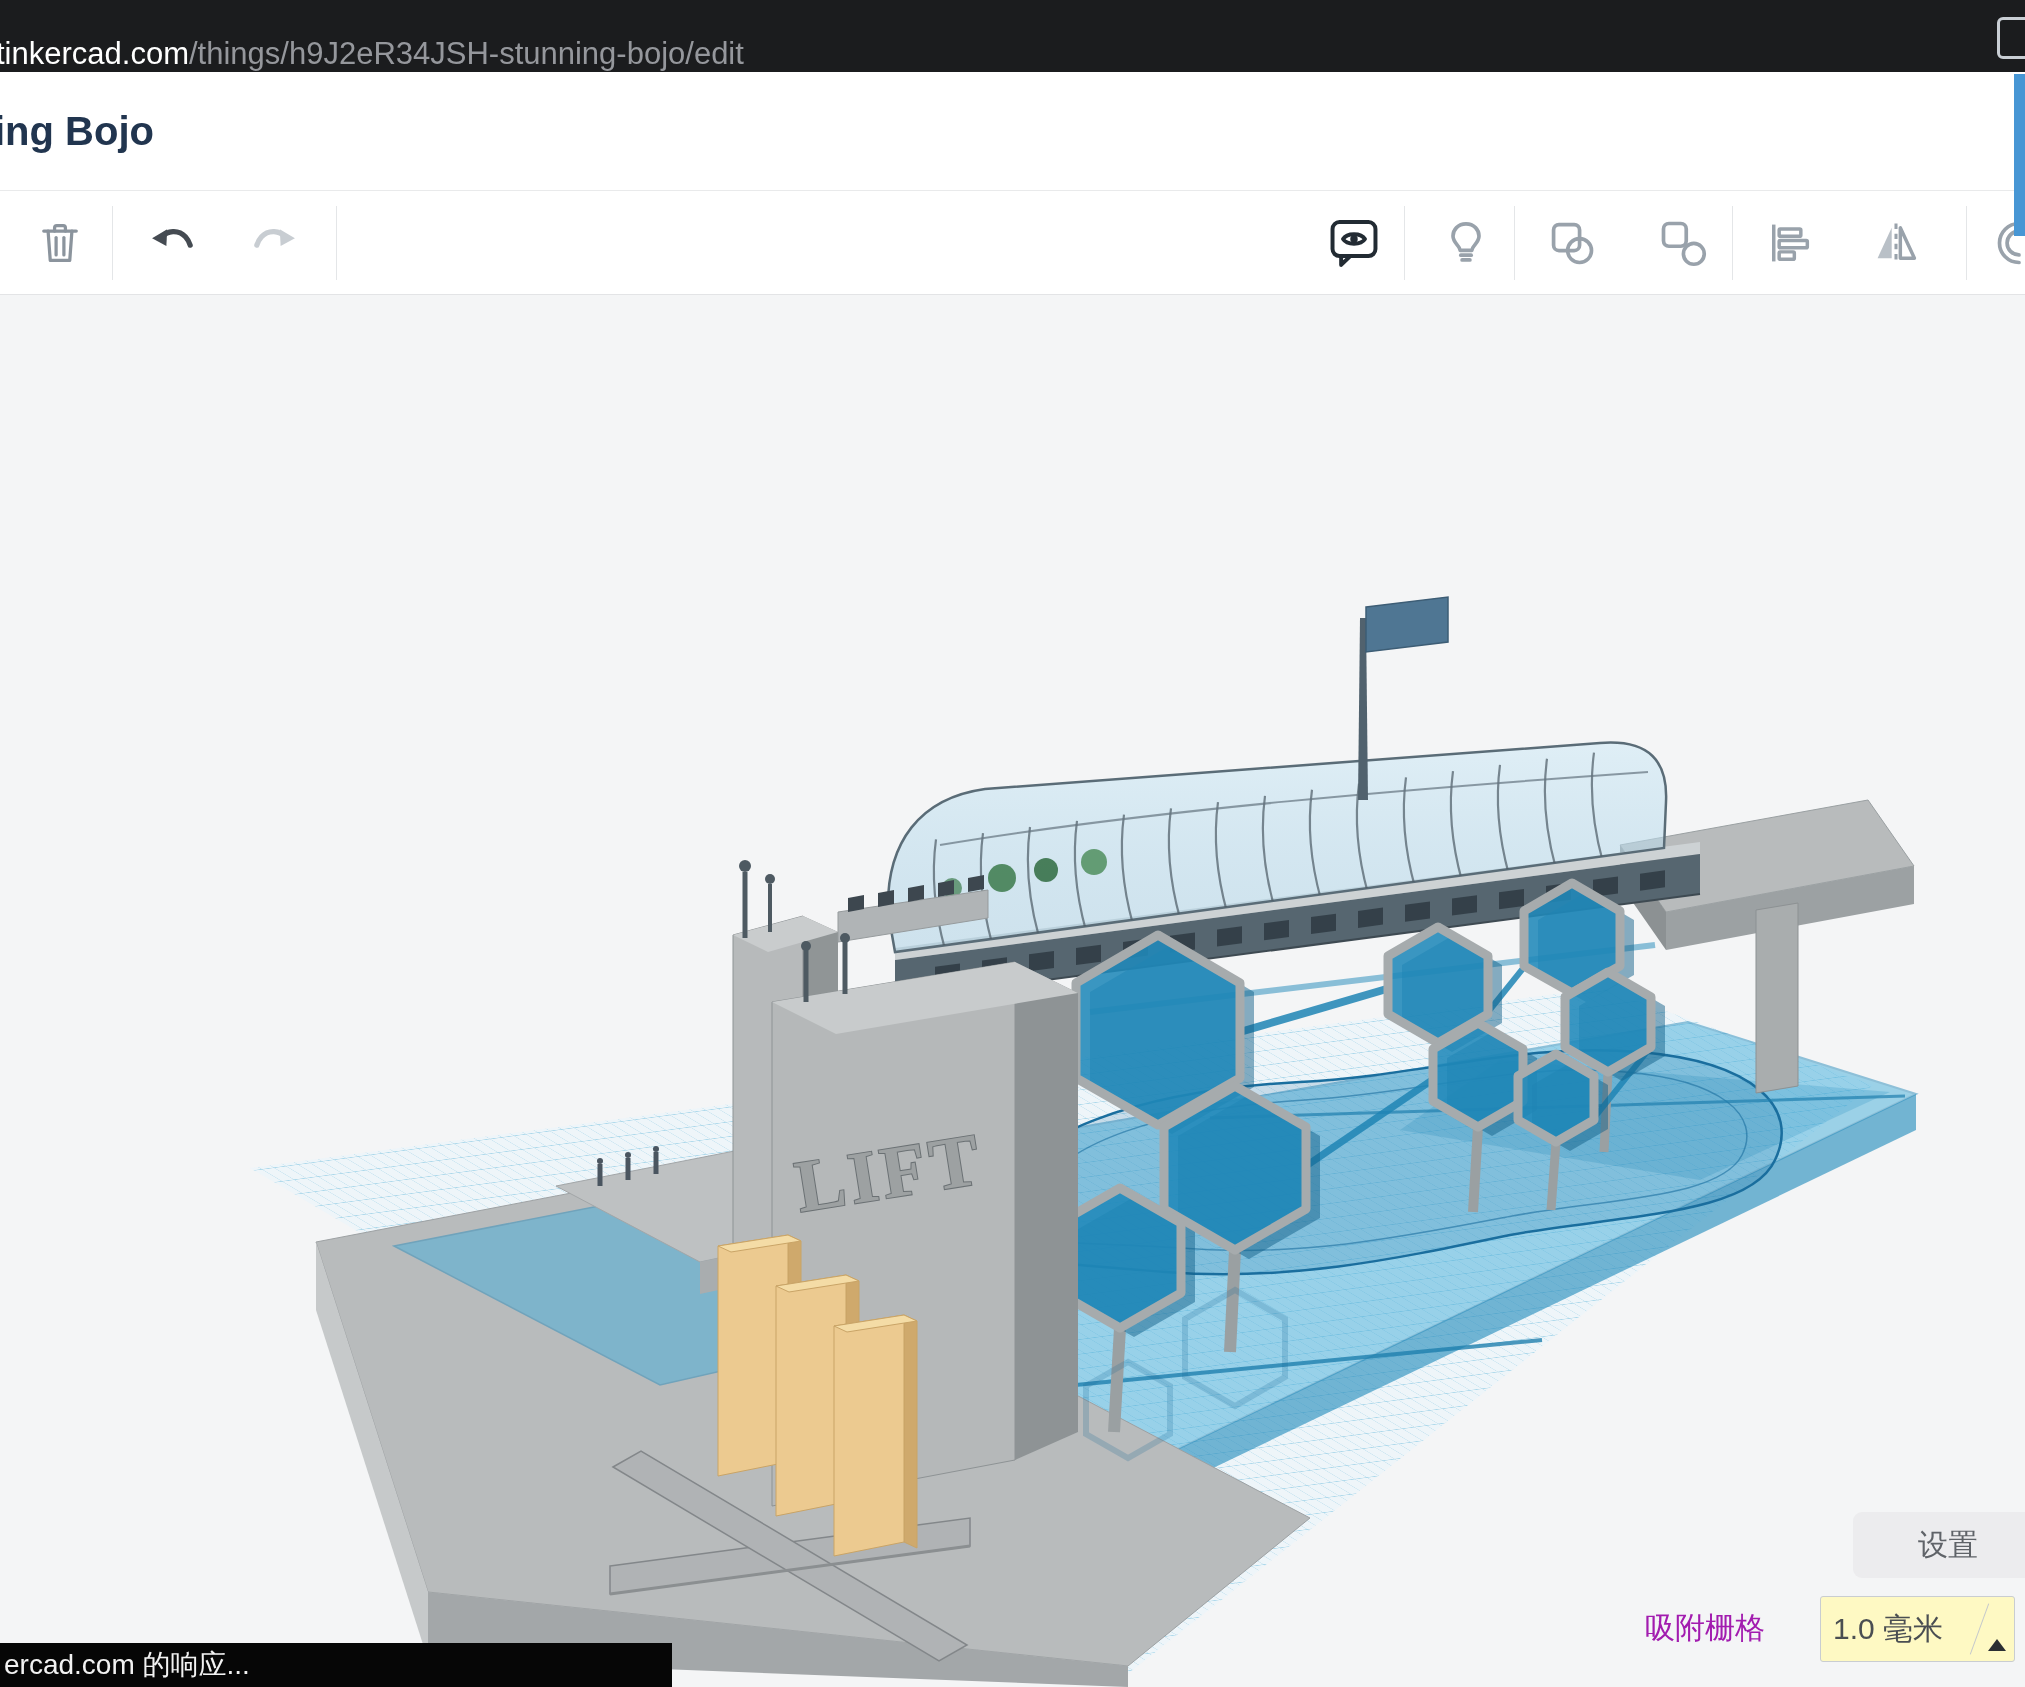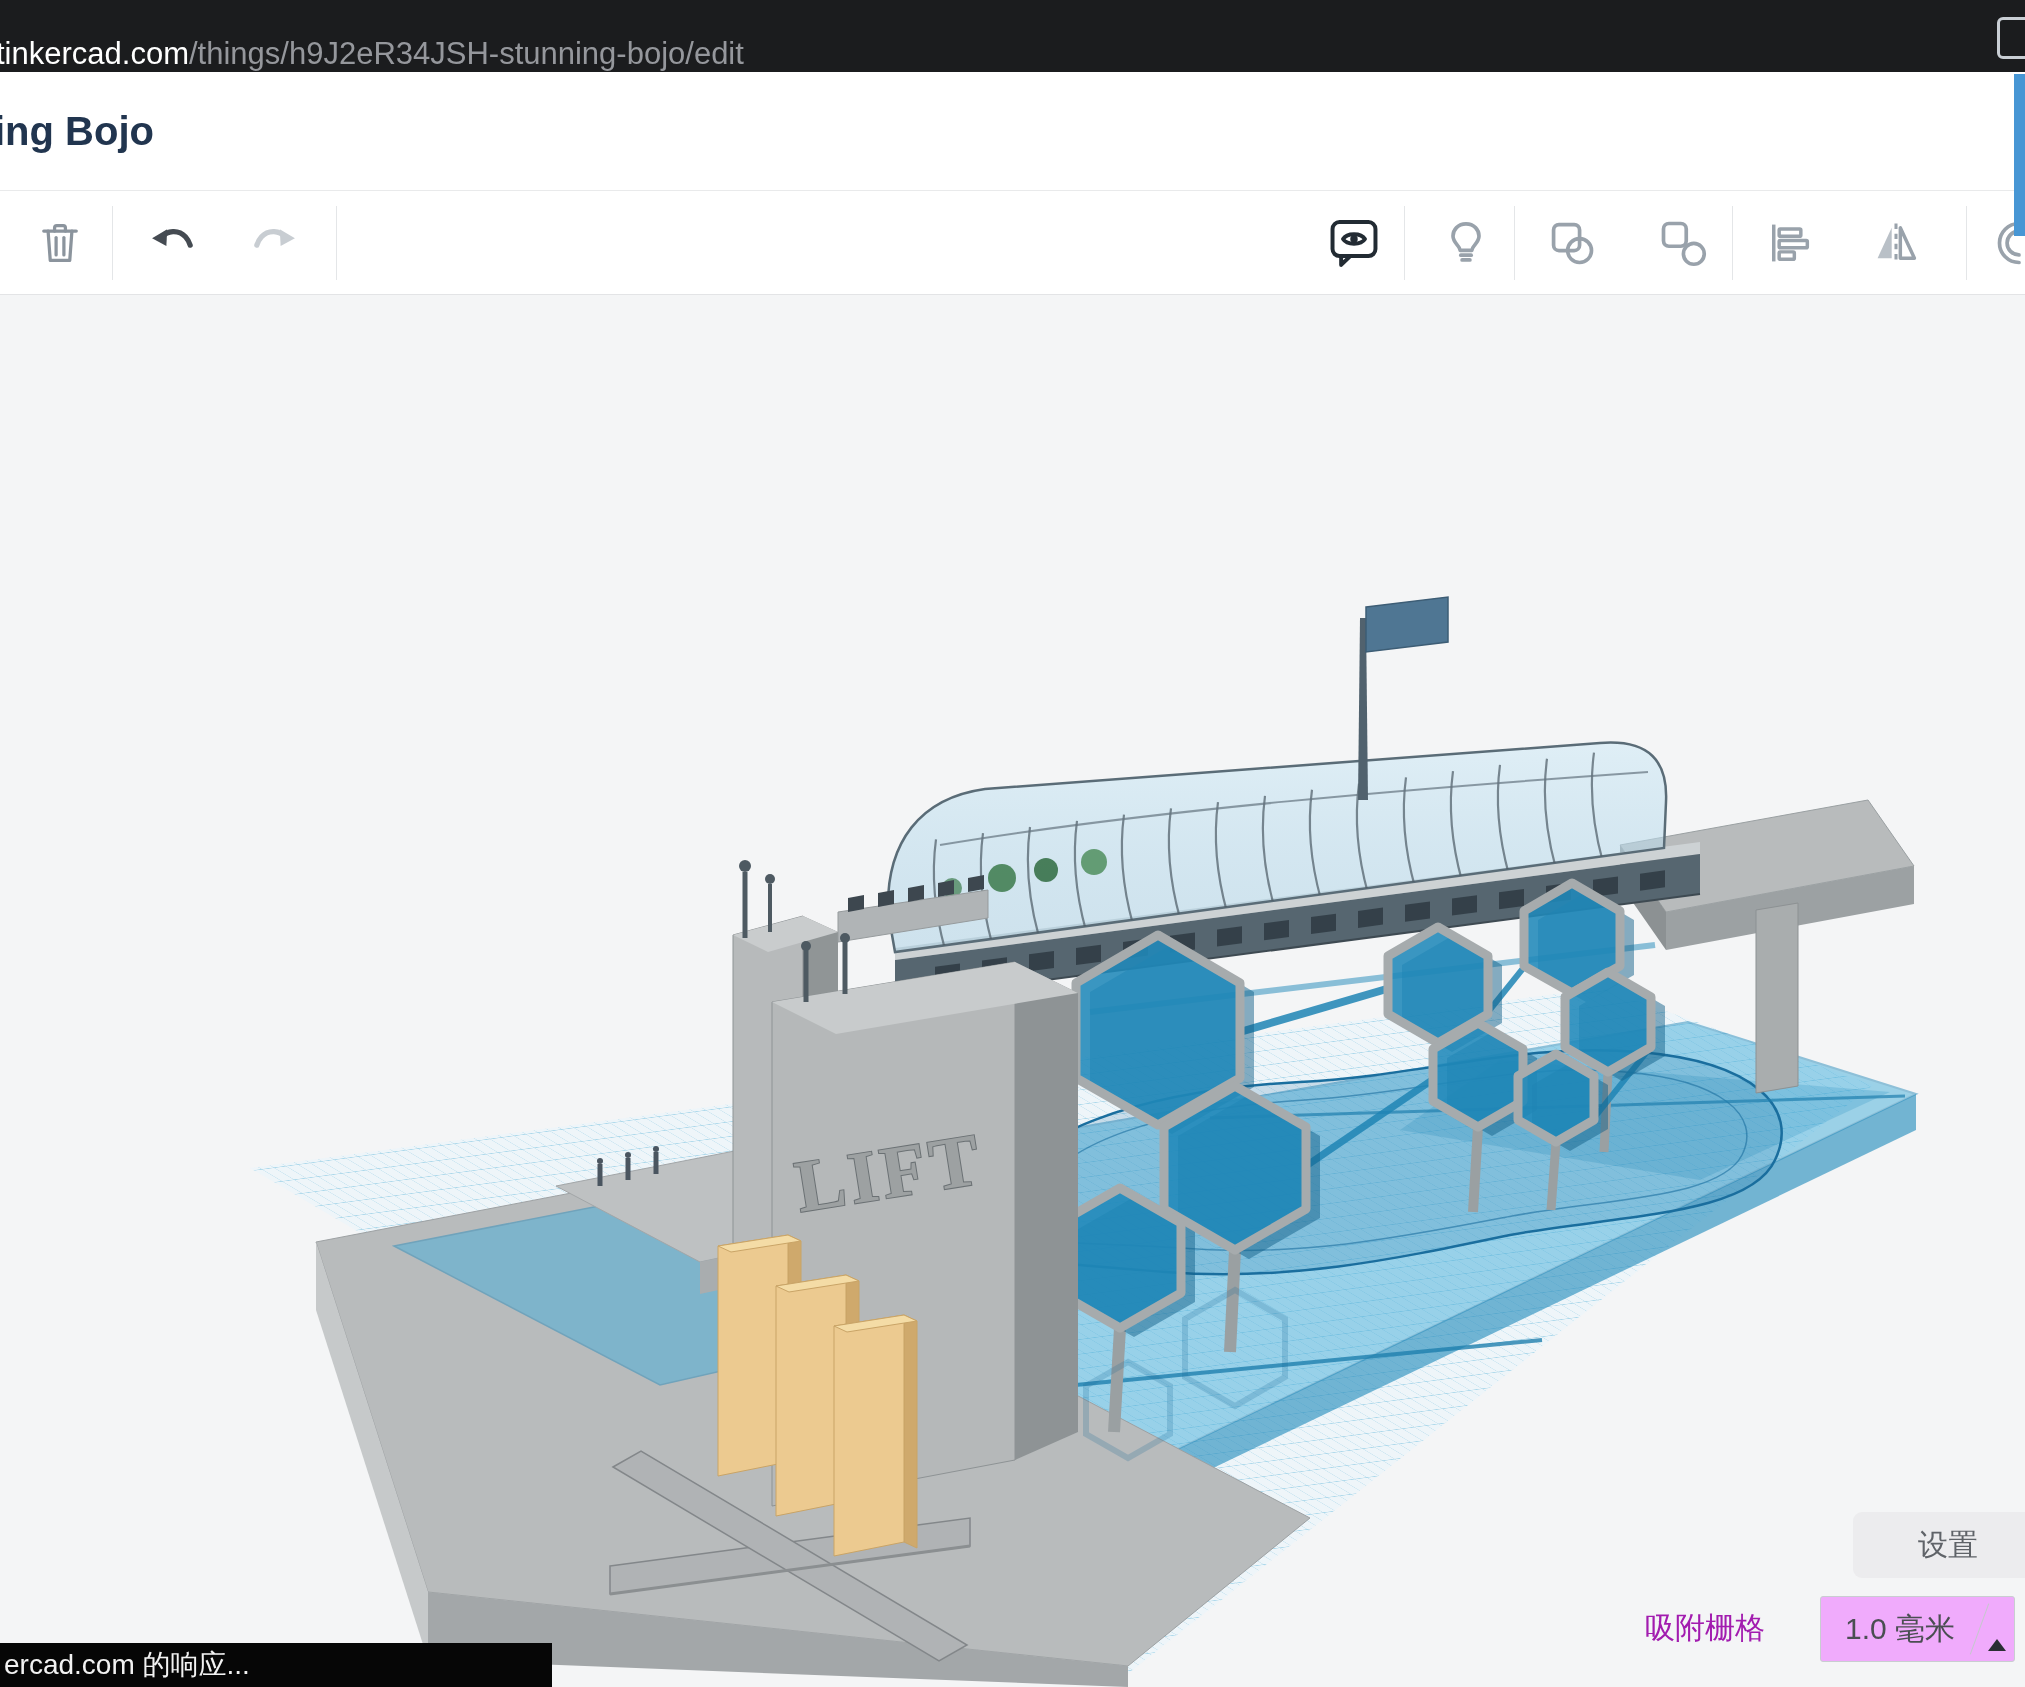--- a/index.html
+++ b/index.html
@@ -56,35 +56,35 @@
   .settings-chip{
     position:absolute;left:1853px;top:1512px;width:190px;height:66px;
     background:#ececee;border-radius:9px;display:flex;align-items:center;justify-content:center;
     font-size:30px;color:#5f6368;z-index:20;
   }
   .snap-label{
     position:absolute;left:1645px;top:1608px;font-size:30px;color:#a21caf;z-index:20;
   }
   .snap-select{
     position:absolute;left:1820px;top:1596px;width:195px;height:66px;box-sizing:border-box;
-    background:#f0abfc;border:1px solid #c9cdd1;border-radius:3px;
-    display:flex;align-items:center;padding-left:24px;font-size:30px;color:#4a4e52;z-index:20;
+    background:#fef9c3;border:1px solid #c9cdd1;border-radius:3px;
+    display:flex;align-items:center;padding-left:12px;font-size:30px;color:#4a4e52;z-index:20;
   }
   .snap-diagonal{
     position:absolute;right:34px;top:5px;width:1px;height:54px;background:#c4c8cc;
     transform:rotate(20deg);
   }
   .snap-up-triangle{
     position:absolute;right:8px;bottom:10px;width:0;height:0;
     border-left:9px solid transparent;border-right:9px solid transparent;
     border-bottom:12px solid #2a2e33;
   }
   
   .status-bar{
-    position:absolute;left:0;top:1643px;width:552px;height:44px;background:#060606;
+    position:absolute;left:0;top:1643px;width:672px;height:44px;background:#060606;
     color:#f2f2f2;font-size:28px;display:flex;align-items:center;padding-left:4px;
     box-sizing:border-box;z-index:30;white-space:nowrap;overflow:hidden;
   }
 </style>
 </head>
 <body>
 
 <div class="address-bar">
   <div class="url">
     <span class="url-domain">tinkercad.com</span><span class="url-path">/things/h9J2eR34JSH-stunning-bojo/edit</span>

